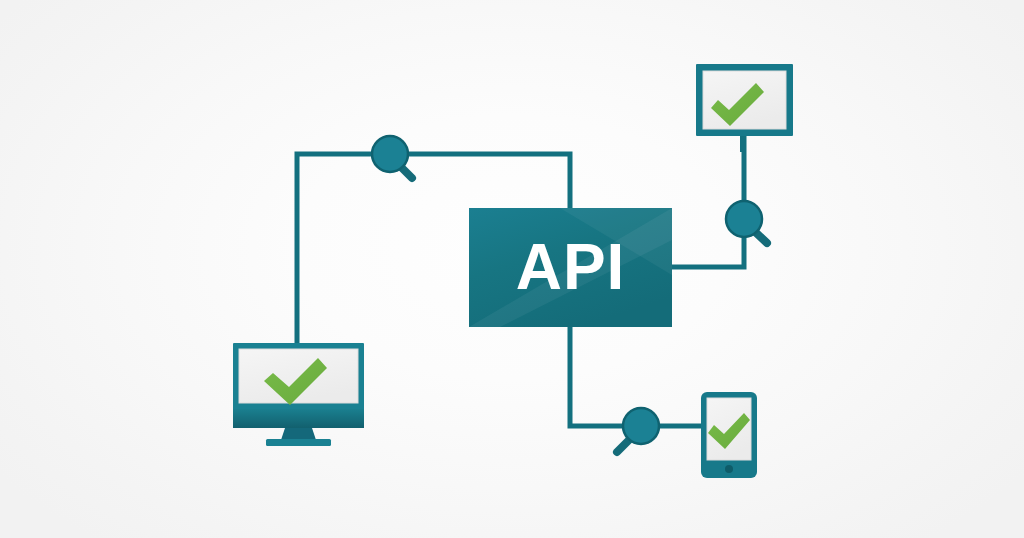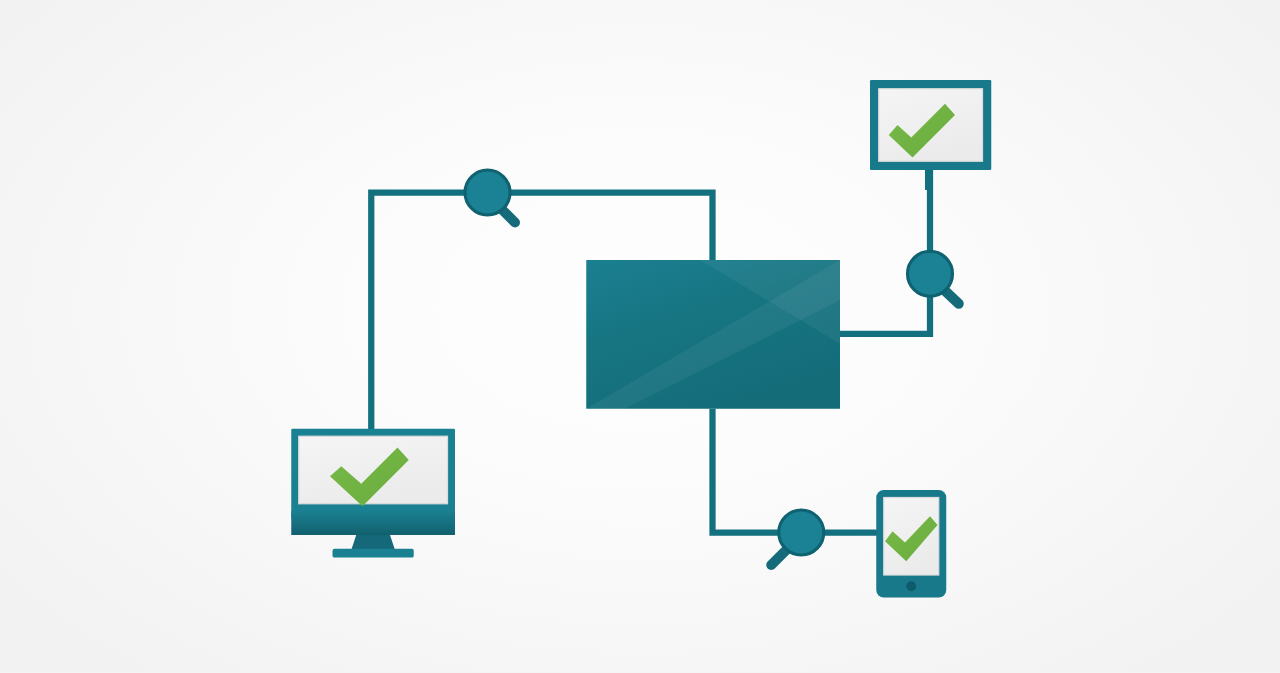--- a/index.html
+++ b/index.html
@@ -131,14 +131,17 @@
     <g>
       <line x1="750" y1="227" x2="767" y2="243" stroke="#156b79" stroke-width="8" stroke-linecap="round"></line>
       <circle cx="744" cy="219" r="18" fill="#1b8194" stroke="#0f6270" stroke-width="2.5"></circle>
     </g>
     <g>
       <line x1="635" y1="434" x2="617" y2="452" stroke="#156b79" stroke-width="8" stroke-linecap="round"></line>
       <circle cx="641" cy="426" r="18" fill="#1b8194" stroke="#0f6270" stroke-width="2.5"></circle>
     </g>
   </svg>
 
+  <div id="api-label">
+    <span class="api-text">API</span>
+  </div>
 
 </div>
 
 </body></html>

